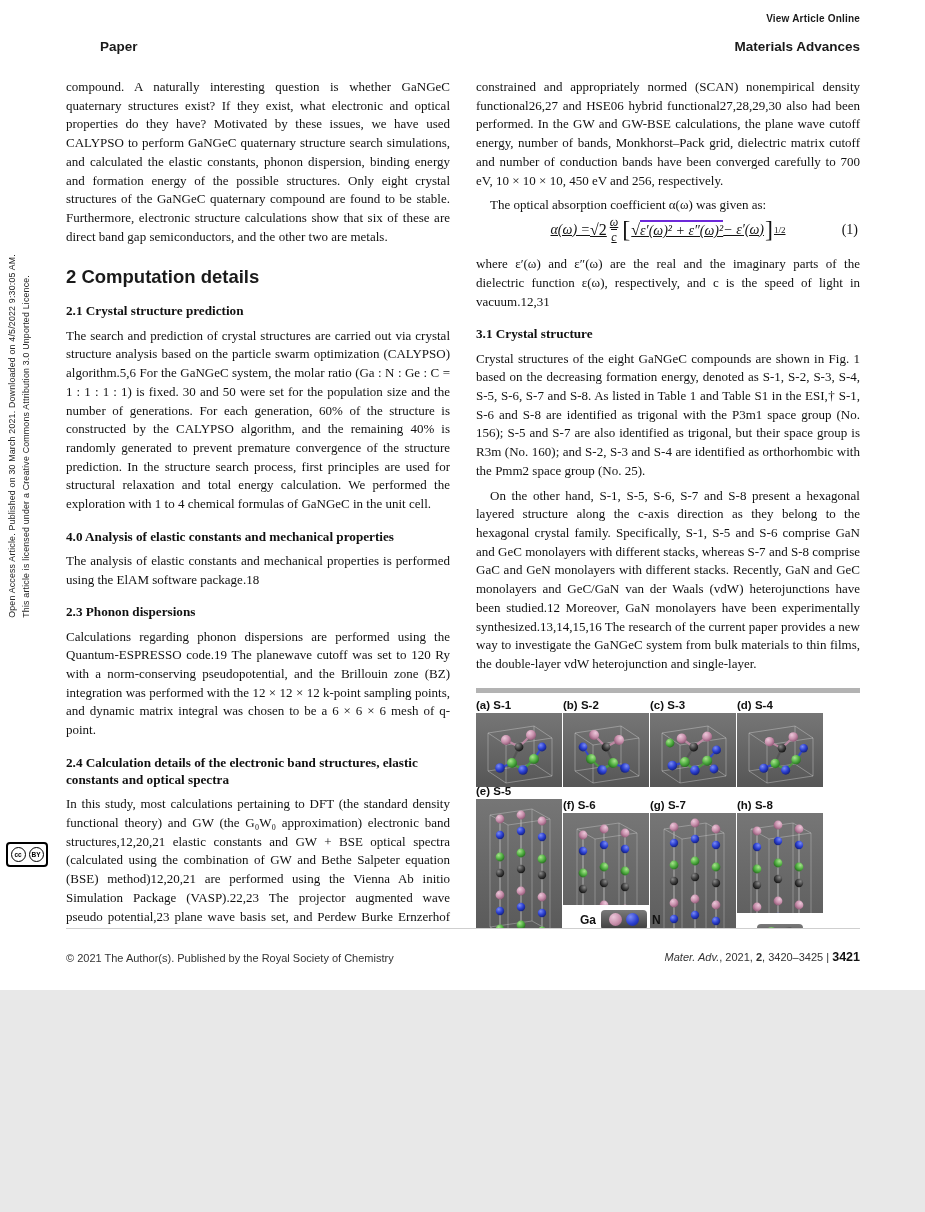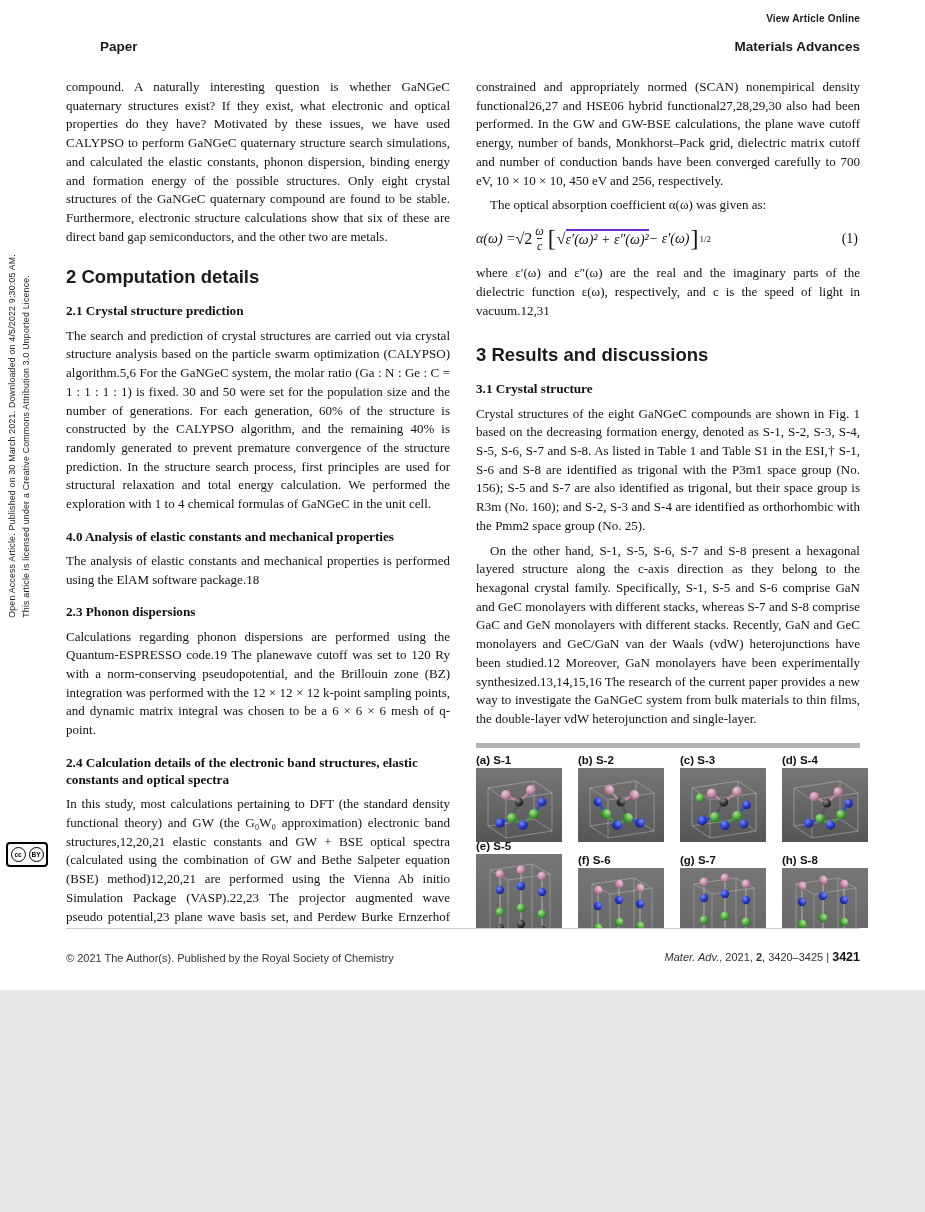--- a/index.html
+++ b/index.html
@@ -47,35 +47,35 @@
   .cols { position:absolute; left:66px; top:78px; width:794px; display:flex; gap:26px; }
   .col { width:384px; }
   p.body { margin:0; font-size:13px; line-height:1.44; text-align:justify; }
   p.indent { text-indent:14px; }
   p.mt { margin-top:6px; }
   .h1sec { font:700 18.5px "Liberation Sans", sans-serif; color:#1a1a1a; margin:20px 0 12px; }
   .h2sec { font-weight:700; font-size:13.2px; line-height:1.3; margin:14px 0 7px; }
   .h1sec.first-right { margin-top:24px; }
 
   
-  .equation { position:relative; display:flex; align-items:center; justify-content:flex-start;
-              margin:10px 0 12px; font-size:14px; }
+  .equation { position:relative; display:flex; align-items:center; justify-content:center;
+              margin:1px 0 12px; font-size:14px;text-decoration:underline; }
   .eq-var { font-style:italic; }
   .frac { display:inline-flex; flex-direction:column; align-items:center; margin:0 3px; line-height:1.05; font-style:italic; font-size:12px; }
   .frac .den { border-top:1px solid #111; padding-top:1px; }
   .rad { font-size:16px; font-style:normal; }
   .inner-rad { border-top:2px solid #6d28d9; font-style:italic; padding-top:1px; }
   .eq-bracket { font-size:24px; font-weight:400; margin:0 1px; }
   .eq-exp { font-size:9px; vertical-align:14px; font-style:normal; }
   .eq-number { position:absolute; right:2px; top:50%; transform:translateY(-50%); }
 
   
   .figure { position:relative; margin-top:14px; width:384px; height:268px; }
   .fig-topbar { width:100%; height:5px; background:#b3b3b3; margin-bottom:6px; }
-  .fig-row { display:flex; gap:16px; align-items:flex-start; }
+  .fig-row { display:flex; gap:1px; align-items:flex-start; }
   .fig-row2 { margin-top:12px; }
   .fig-panel { display:flex; flex-direction:column; width:86px; }
   .fig-label { font:700 11.5px "Liberation Sans", sans-serif; color:#111; margin-bottom:2px; }
   .fig-img { display:block; }
   .raise { margin-top:-14px; }
   .legend { position:absolute; display:flex; align-items:center; gap:5px;
             font:700 12px "Liberation Sans", sans-serif; color:#111; }
   .legend-gan { left:104px; top:222px; }
   .legend-gec { left:260px; top:236px; }
   .leg-box { display:inline-flex; align-items:center; justify-content:center; gap:4px;
@@ -243,21 +243,20 @@
         <span class="rad">√</span>
         <span class="inner-rad">ε′(ω)² + ε″(ω)²</span>
         <span class="eq-var"> − ε′(ω)</span>
         <span class="eq-bracket">]</span>
         <span class="eq-exp">1/2</span>
         <span class="eq-number">(1)</span>
       </div>
 
       <p class="body">where ε′(ω) and ε″(ω) are the real and the imaginary parts of the dielectric function ε(ω), respectively, and c is the speed of light in vacuum.12,31</p>
 
-      <h2 class="h1sec first-right">3 Results and discussions</h2>
       <h3 class="h2sec">3.1 Crystal structure</h3>
       <p class="body">Crystal structures of the eight GaNGeC compounds are shown in Fig. 1 based on the decreasing formation energy, denoted as S-1, S-2, S-3, S-4, S-5, S-6, S-7 and S-8. As listed in Table 1 and Table S1 in the ESI,† S-1, S-6 and S-8 are identified as trigonal with the P3m1 space group (No. 156); S-5 and S-7 are also identified as trigonal, but their space group is R3m (No. 160); and S-2, S-3 and S-4 are identified as orthorhombic with the Pmm2 space group (No. 25).</p>
       <p class="body indent mt">On the other hand, S-1, S-5, S-6, S-7 and S-8 present a hexagonal layered structure along the c-axis direction as they belong to the hexagonal crystal family. Specifically, S-1, S-5 and S-6 comprise GaN and GeC monolayers with different stacks, whereas S-7 and S-8 comprise GaC and GeN monolayers with different stacks. Recently, GaN and GeC monolayers and GeC/GaN van der Waals (vdW) heterojunctions have been studied.12 Moreover, GaN monolayers have been experimentally synthesized.13,14,15,16 The research of the current paper provides a new way to investigate the GaNGeC system from bulk materials to thin films, the double-layer vdW heterojunction and single-layer.</p>
 
       <div class="figure">
         <div class="fig-topbar"></div>
 
         <div class="fig-row fig-row1">
           <div class="fig-panel">
             <div class="fig-label">(a) S-1</div>

